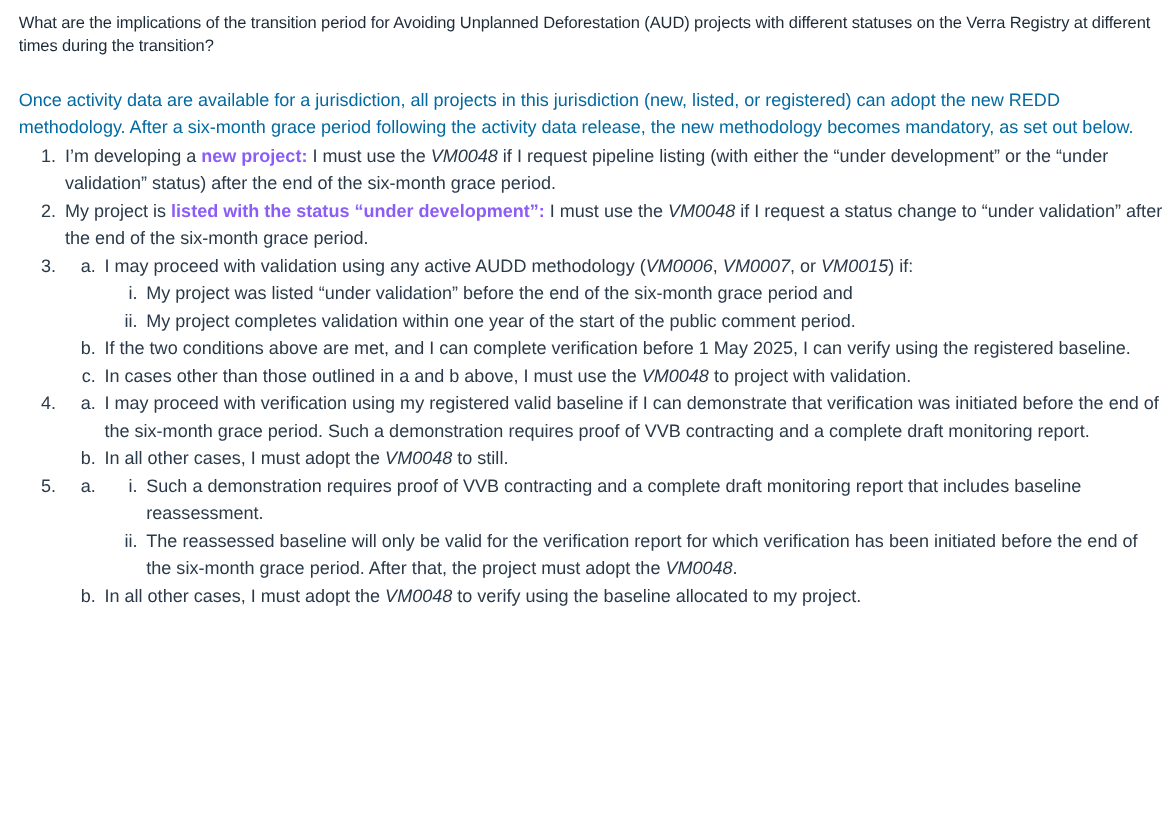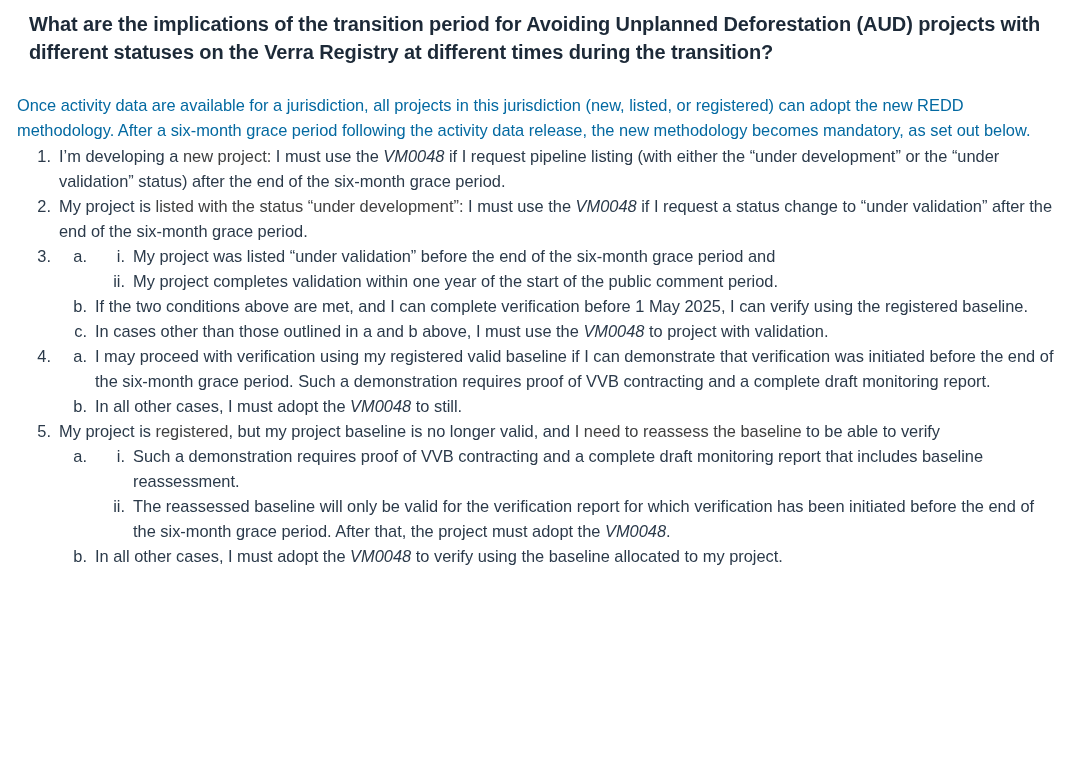--- a/index.html
+++ b/index.html
@@ -17,26 +17,26 @@
   }
 
   .page {
     padding: 10px 8px 0 17px;
     box-sizing: border-box;
     width: 1068px;
   }
 
   
   .doc-title {
-    font-size: 20px;
-    font-weight: bold;
+    font-size: 15px;
+    font-weight: normal;
     line-height: 1.42;
     color: #1d2a38;
     letter-spacing: -0.1px;
-    margin: 0 0 10px 12px;
+    margin: 0 0 10px 0;
     max-width: 1040px;
   }
 
   
   .intro {
     font-size: 16.4px;
     line-height: 1.53;
     margin: 26px 0 0 0;
     max-width: 1032px;
     color: #0369a1;
@@ -104,21 +104,21 @@
     position: absolute;
     left: 0;
     top: 0;
     width: 30px;
     text-align: right;
   }
   ol.level3 > li > .marker::after { content: "."; }
 
   .txt { display: block; }
 
-  b, strong { font-weight: normal; color: #404040; }
+  b, strong { font-weight: bold; color: #8b5cf6; }
   i, em { }
 </style>
 </head>
 <body>
 
 <div class="page">
 
   <h1 class="doc-title">What are the implications of the transition period for Avoiding Unplanned Deforestation (AUD) projects with different statuses on the Verra Registry at different times during the transition?</h1>
 
   <p class="intro">Once activity data are available for a jurisdiction, all projects in this jurisdiction (new, listed, or registered) can adopt the new REDD methodology. After a six-month grace period following the activity data release, the new methodology becomes mandatory, as set out below.</p>
@@ -134,20 +134,21 @@
       <span class="marker">2</span>
       <span class="txt"><span>My project is </span><b>listed with the status “under development”:</b><span> I must use the </span><i>VM0048</i><span> if I request a status change to “under validation” after the end of the six-month grace period.</span></span>
     </li>
 
     <li>
       <span class="marker">3</span>
 
       <ol class="level2">
         <li>
           <span class="marker">a</span>
+          <span class="txt"><span>I may proceed with validation using any active AUDD methodology (</span><i>VM0006</i><span>, </span><i>VM0007</i><span>, or </span><i>VM0015</i><span>) if:</span></span>
 
           <ol class="level3">
             <li>
               <span class="marker">i</span>
               <span class="txt">My project was listed “under validation” before the end of the six-month grace period and</span>
             </li>
             <li>
               <span class="marker">ii</span>
               <span class="txt">My project completes validation within one year of the start of the public comment period.</span>
             </li>
@@ -176,21 +177,20 @@
         </li>
         <li>
           <span class="marker">b</span>
           <span class="txt"><span>In all other cases, I must adopt the </span><i>VM0048</i><span> to still.</span></span>
         </li>
       </ol>
     </li>
 
     <li>
       <span class="marker">5</span>
-      <span class="txt"><span>My project is </span><b>registered</b><span>, but my project baseline is no longer valid, and </span><b>I need to reassess the baseline</b><span> to be able to verify</span></span>
 
       <ol class="level2">
         <li>
           <span class="marker">a</span>
 
           <ol class="level3">
             <li>
               <span class="marker">i</span>
               <span class="txt">Such a demonstration requires proof of VVB contracting and a complete draft monitoring report that includes baseline reassessment.</span>
             </li>

